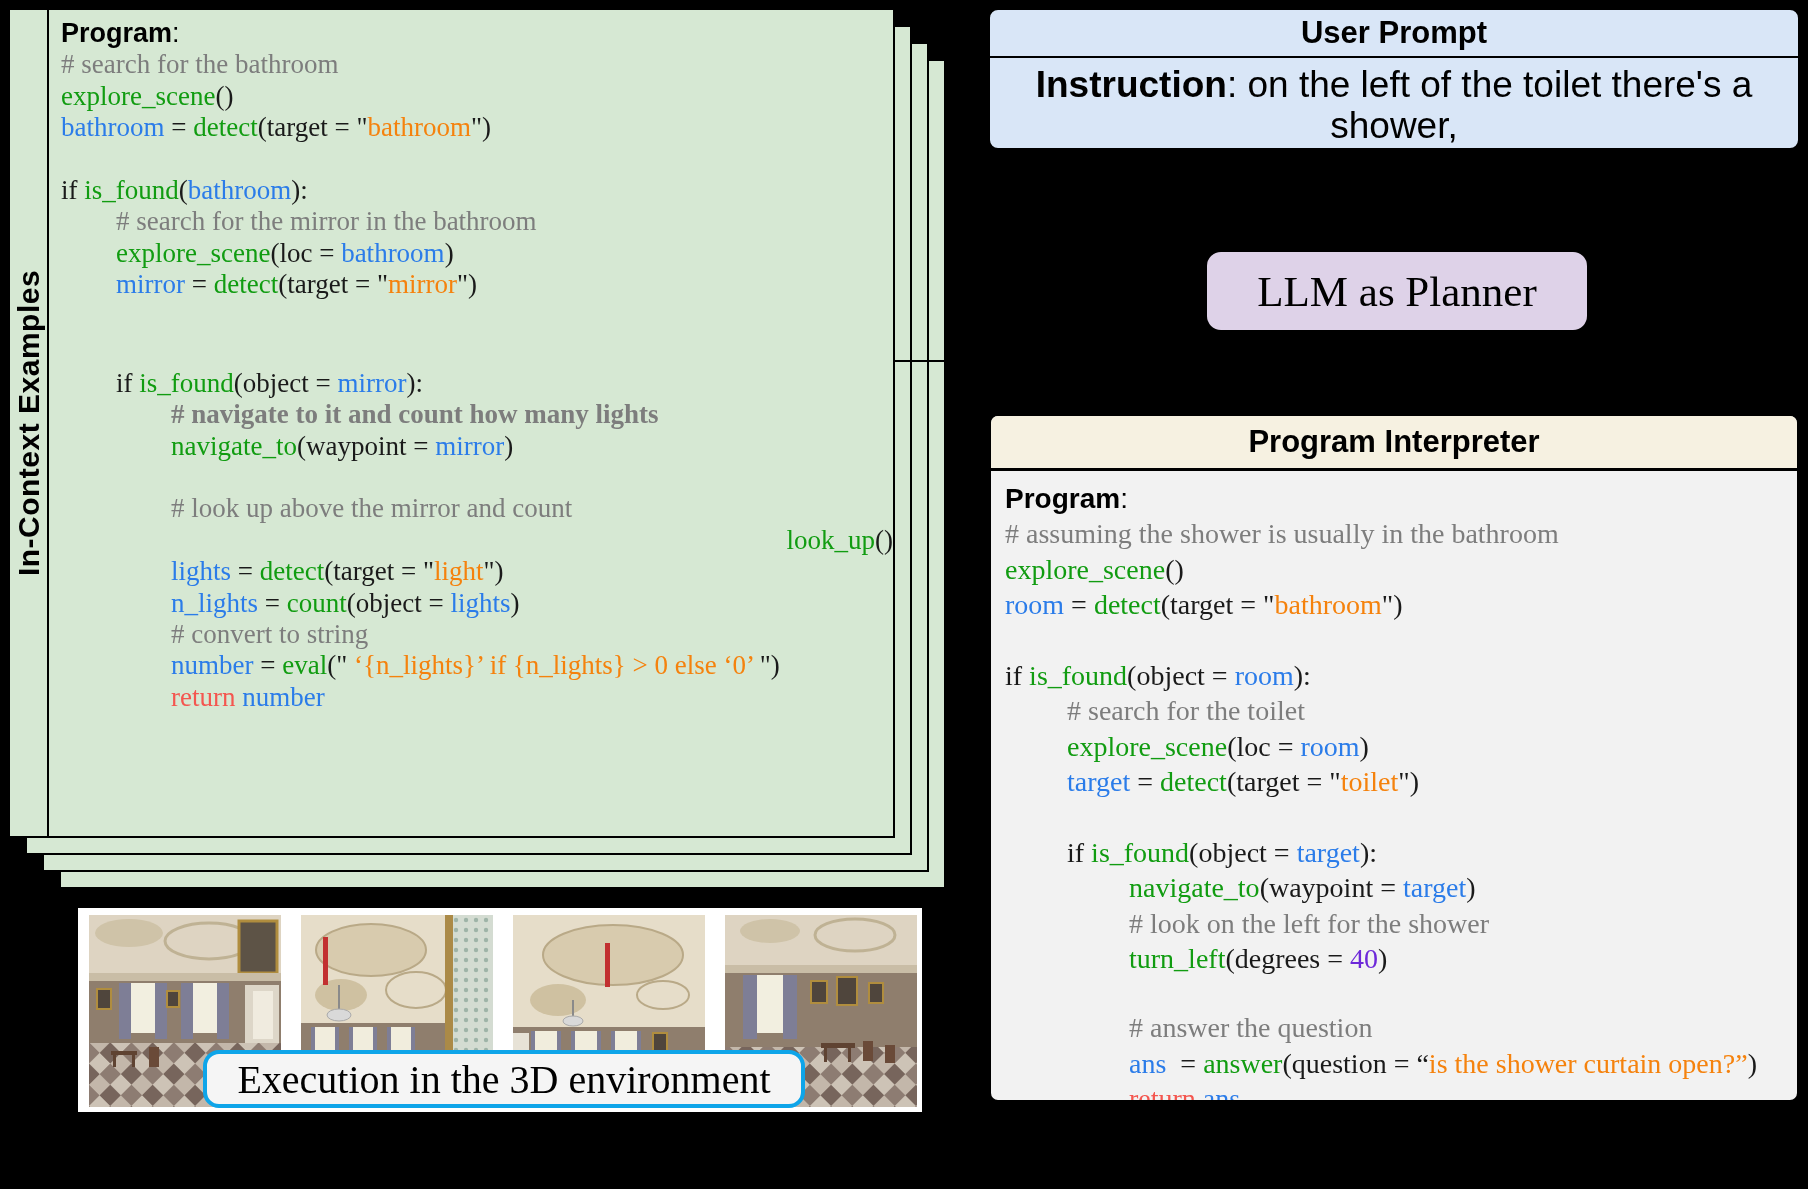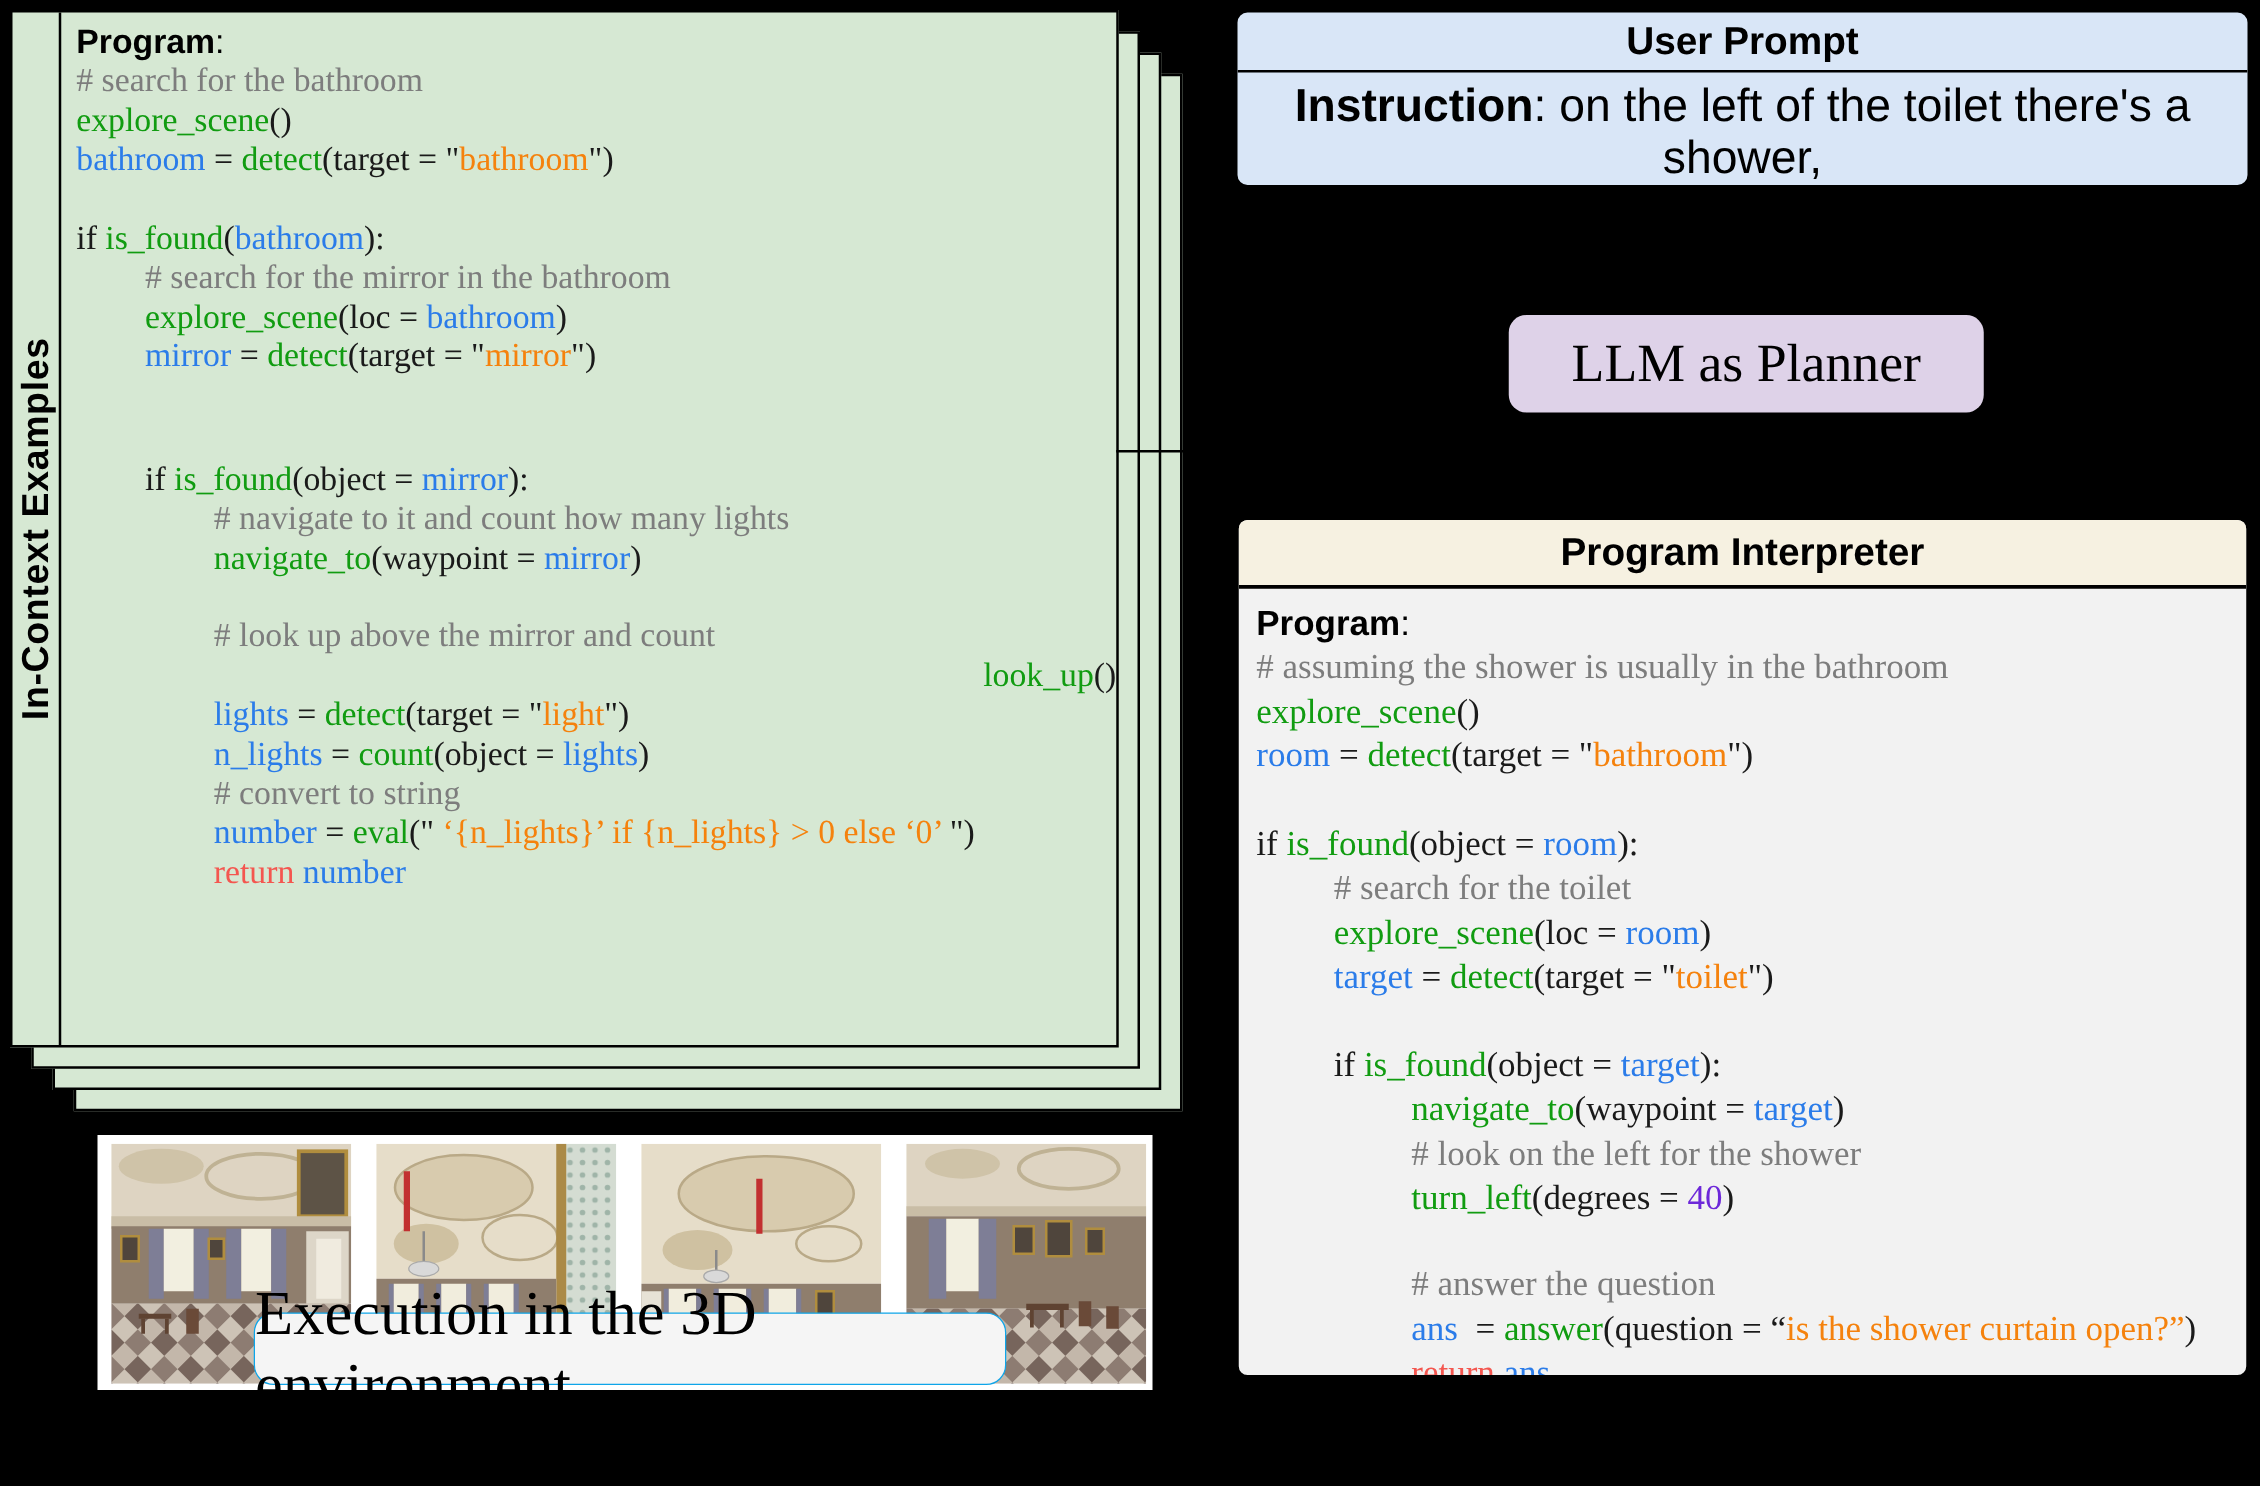--- a/index.html
+++ b/index.html
@@ -30,23 +30,23 @@
   .tk-str{color:#f5820d;}
   .tk-com{color:#7d7d7d;}
   .tk-ret{color:#f4564f;}
   .tk-num{color:#6d28d9;}
 
   
   .env-strip{position:absolute;left:78px;top:908px;width:844px;height:204px;background:#fff;z-index:2;}
   .env-photo{position:absolute;top:7px;width:192px;height:192px;}
   .env-photo.p1{left:11px;} .env-photo.p2{left:223px;} .env-photo.p3{left:435px;} .env-photo.p4{left:647px;}
   .env-caption{position:absolute;left:125px;top:142px;width:602px;height:58px;background:#f5f5f5;
-               border:1px solid #0ea5e9;border-radius:16px;box-sizing:border-box;z-index:4;
+               border:4px solid #0ea5e9;border-radius:16px;box-sizing:border-box;z-index:4;
                display:flex;align-items:center;justify-content:center;
-               font-family:"Liberation Serif",serif;font-size:50px;color:#000;}
+               font-family:"Liberation Serif",serif;font-size:40px;color:#000;}
 
   
   .user-prompt{position:absolute;left:988px;top:8px;width:812px;height:142px;background:#d9e6f7;
                border:2.5px solid #000;border-radius:10px;box-sizing:border-box;overflow:hidden;}
   .up-header{height:46px;border-bottom:2.5px solid #000;display:flex;align-items:center;justify-content:center;
              font-weight:700;font-size:31px;color:#000;}
   .up-body{padding-top:6px;text-align:center;font-size:37px;color:#000;line-height:41px;}
 
   .planner{position:absolute;left:1207px;top:252px;width:380px;height:78px;background:#ded2e8;
            border-radius:14px;display:flex;align-items:center;justify-content:center;
@@ -77,21 +77,21 @@
         <div class="code-line" style="padding-left: 0px;"><span class="tk-com"># search for the bathroom</span></div>
         <div class="code-line" style="padding-left: 0px;"><span class="tk-fn">explore_scene</span><span class="tk-kw">()</span></div>
         <div class="code-line" style="padding-left: 0px;"><span class="tk-var">bathroom</span><span class="tk-kw"> = </span><span class="tk-fn">detect</span><span class="tk-kw">(target = "</span><span class="tk-str">bathroom</span><span class="tk-kw">")</span></div>
         <div class="code-line" style="padding-left: 0px;">&nbsp;</div>
         <div class="code-line" style="padding-left: 0px;"><span class="tk-kw">if </span><span class="tk-fn">is_found</span><span class="tk-kw">(</span><span class="tk-var">bathroom</span><span class="tk-kw">):</span></div>
         <div class="code-line" style="padding-left: 55px;"><span class="tk-com"># search for the mirror in the bathroom</span></div>
         <div class="code-line" style="padding-left: 55px;"><span class="tk-fn">explore_scene</span><span class="tk-kw">(loc = </span><span class="tk-var">bathroom</span><span class="tk-kw">)</span></div>
         <div class="code-line" style="padding-left: 55px;"><span class="tk-var">mirror</span><span class="tk-kw"> = </span><span class="tk-fn">detect</span><span class="tk-kw">(target = "</span><span class="tk-str">mirror</span><span class="tk-kw">")</span></div>
         <div class="code-line" style="padding-left: 0px;">&nbsp;</div>
         <div class="code-line" style="padding-left: 55px; margin-top: 36px;"><span class="tk-kw">if </span><span class="tk-fn">is_found</span><span class="tk-kw">(object = </span><span class="tk-var">mirror</span><span class="tk-kw">):</span></div>
-        <div class="code-line" style="padding-left: 110px;"><span class="tk-com"># navigate to it and count how many lights</span></div>
+        <div class="code-line" style="padding-left: 110px; font-weight: bold;"><span class="tk-com"># navigate to it and count how many lights</span></div>
         <div class="code-line" style="padding-left: 110px;"><span class="tk-fn">navigate_to</span><span class="tk-kw">(waypoint = </span><span class="tk-var">mirror</span><span class="tk-kw">)</span></div>
         <div class="code-line" style="padding-left: 0px;">&nbsp;</div>
         <div class="code-line" style="padding-left: 110px;"><span class="tk-com"># look up above the mirror and count</span></div>
         <div class="code-line" style="padding-left: 110px; text-align: right;"><span class="tk-fn">look_up</span><span class="tk-kw">()</span></div>
         <div class="code-line" style="padding-left: 110px;"><span class="tk-var">lights</span><span class="tk-kw"> = </span><span class="tk-fn">detect</span><span class="tk-kw">(target = "</span><span class="tk-str">light</span><span class="tk-kw">")</span></div>
         <div class="code-line" style="padding-left: 110px;"><span class="tk-var">n_lights</span><span class="tk-kw"> = </span><span class="tk-fn">count</span><span class="tk-kw">(object = </span><span class="tk-var">lights</span><span class="tk-kw">)</span></div>
         <div class="code-line" style="padding-left: 110px;"><span class="tk-com"># convert to string</span></div>
         <div class="code-line" style="padding-left: 110px;"><span class="tk-var">number</span><span class="tk-kw"> = </span><span class="tk-fn">eval</span><span class="tk-kw">(" </span><span class="tk-str">‘{n_lights}’ if {n_lights} &gt; 0 else ‘0’</span><span class="tk-kw"> ")</span></div>
         <div class="code-line" style="padding-left: 110px;"><span class="tk-ret">return </span><span class="tk-var">number</span></div>
       </div>

